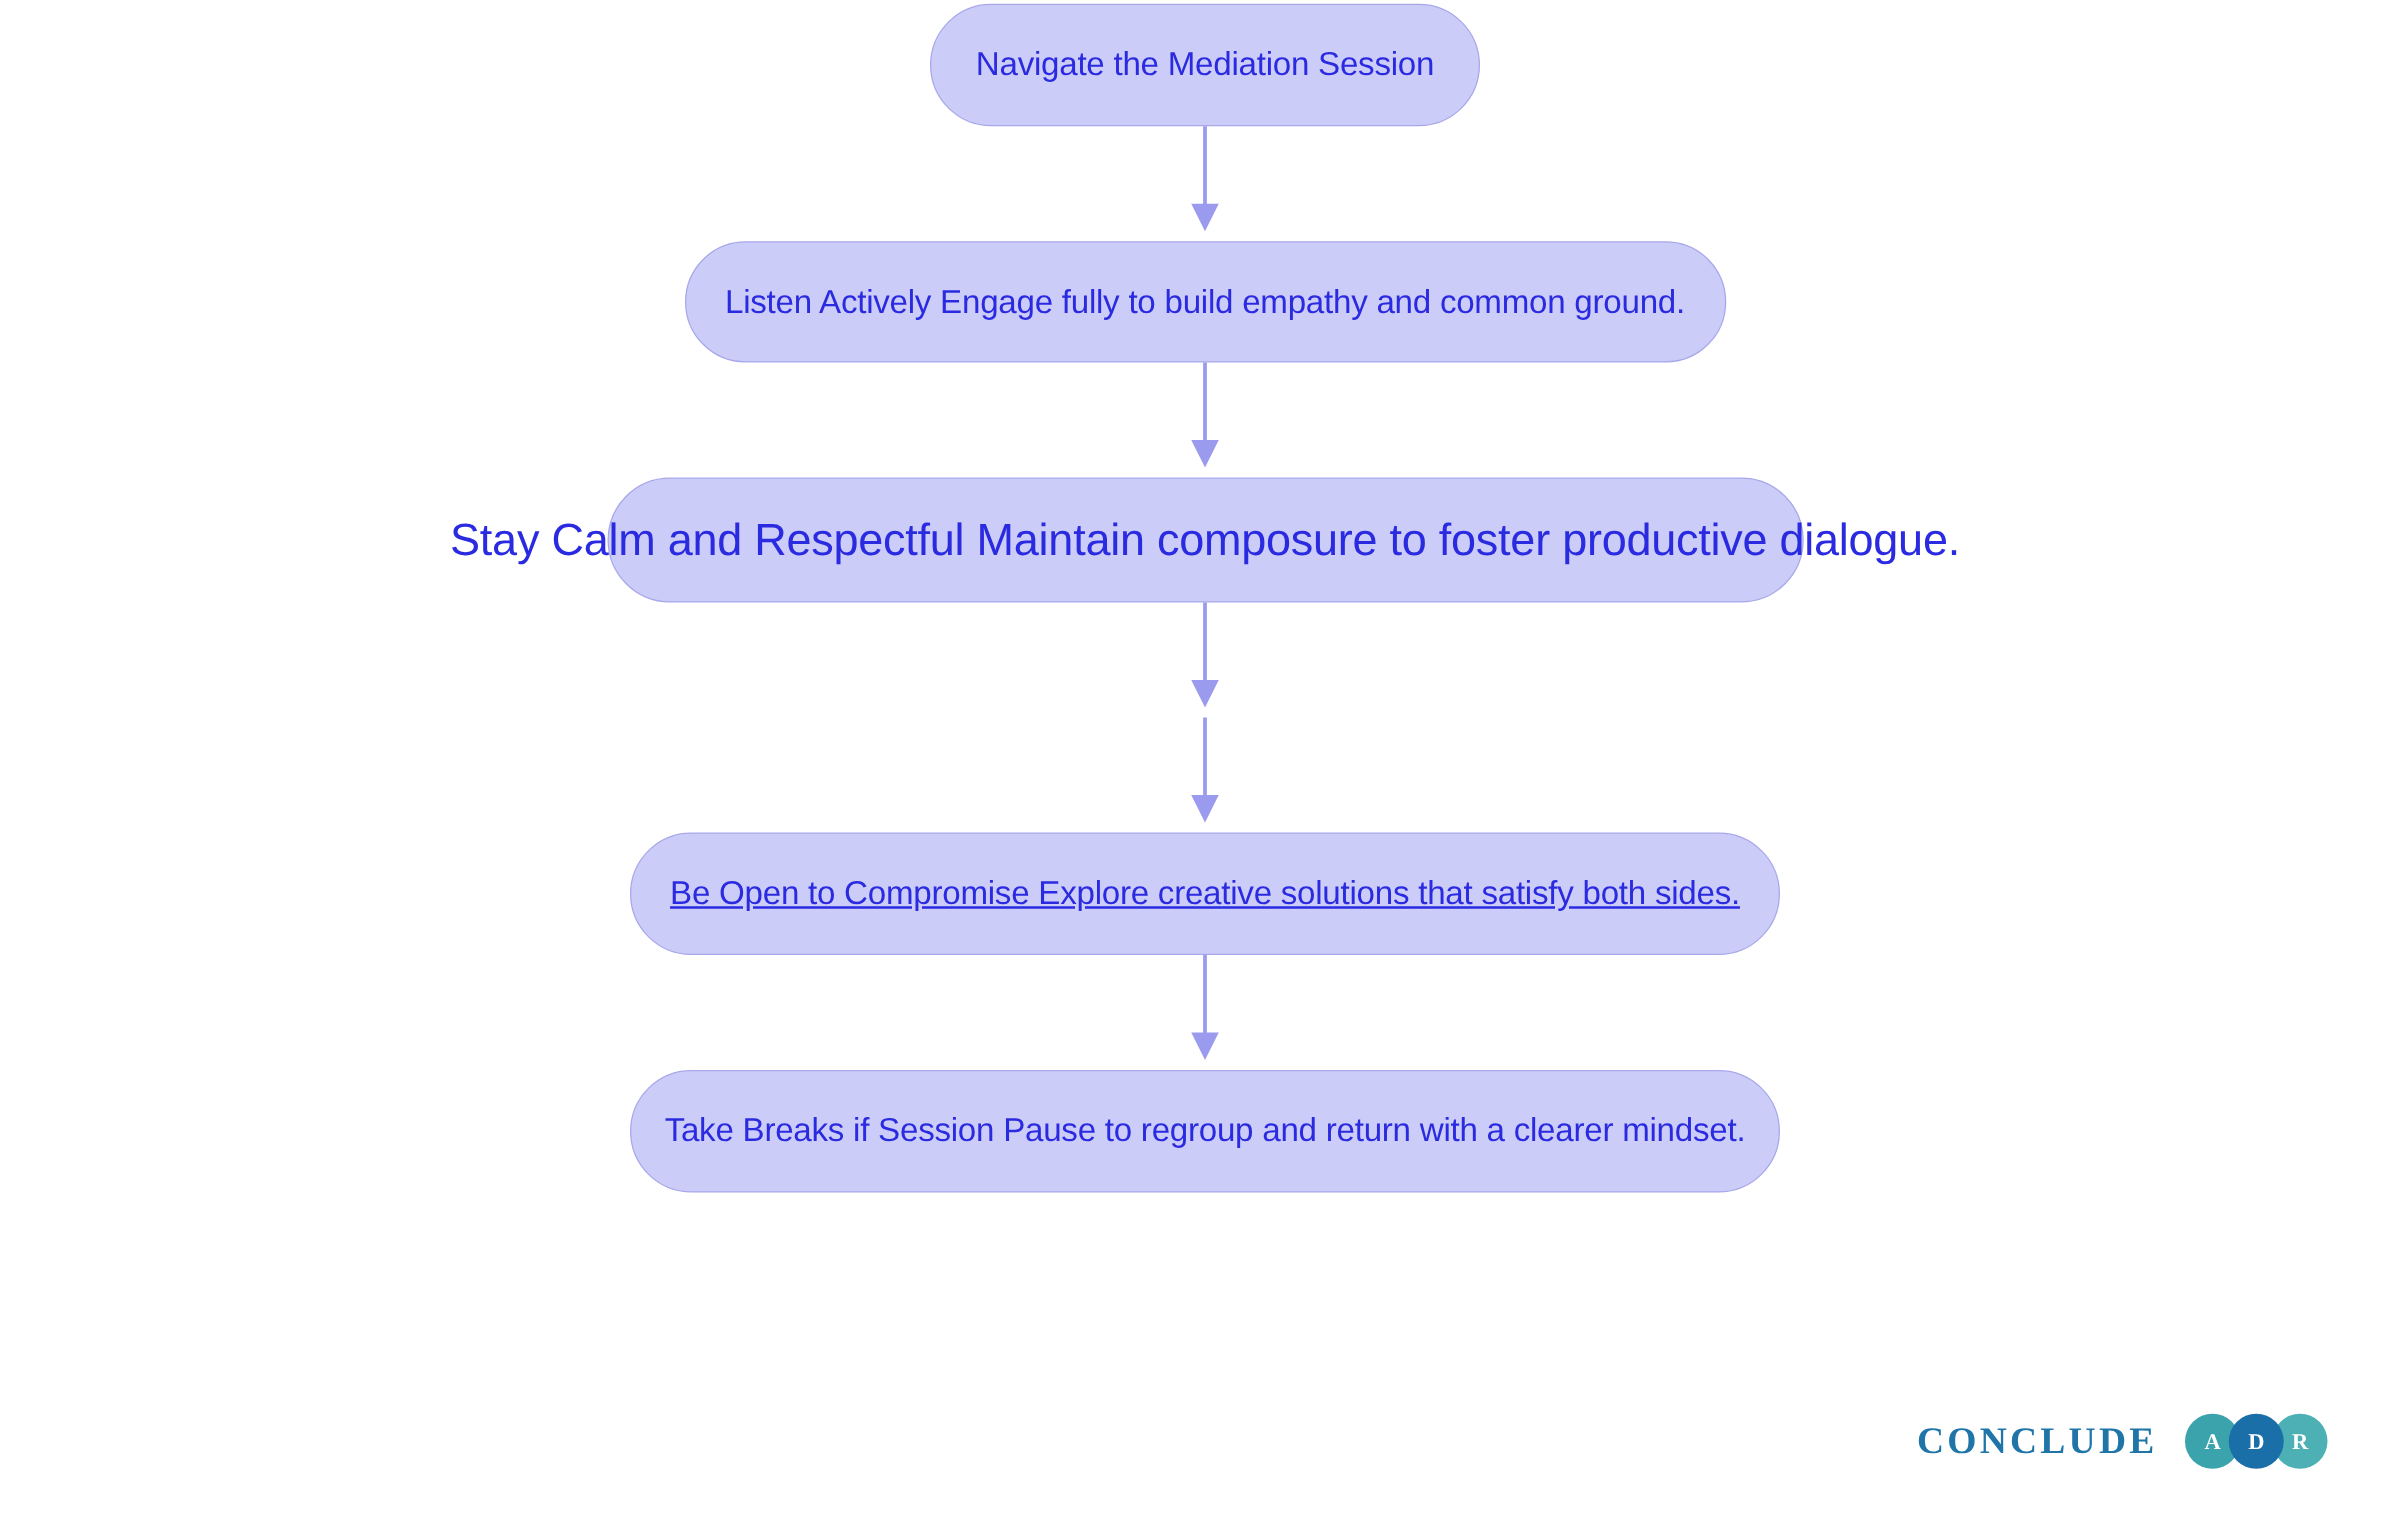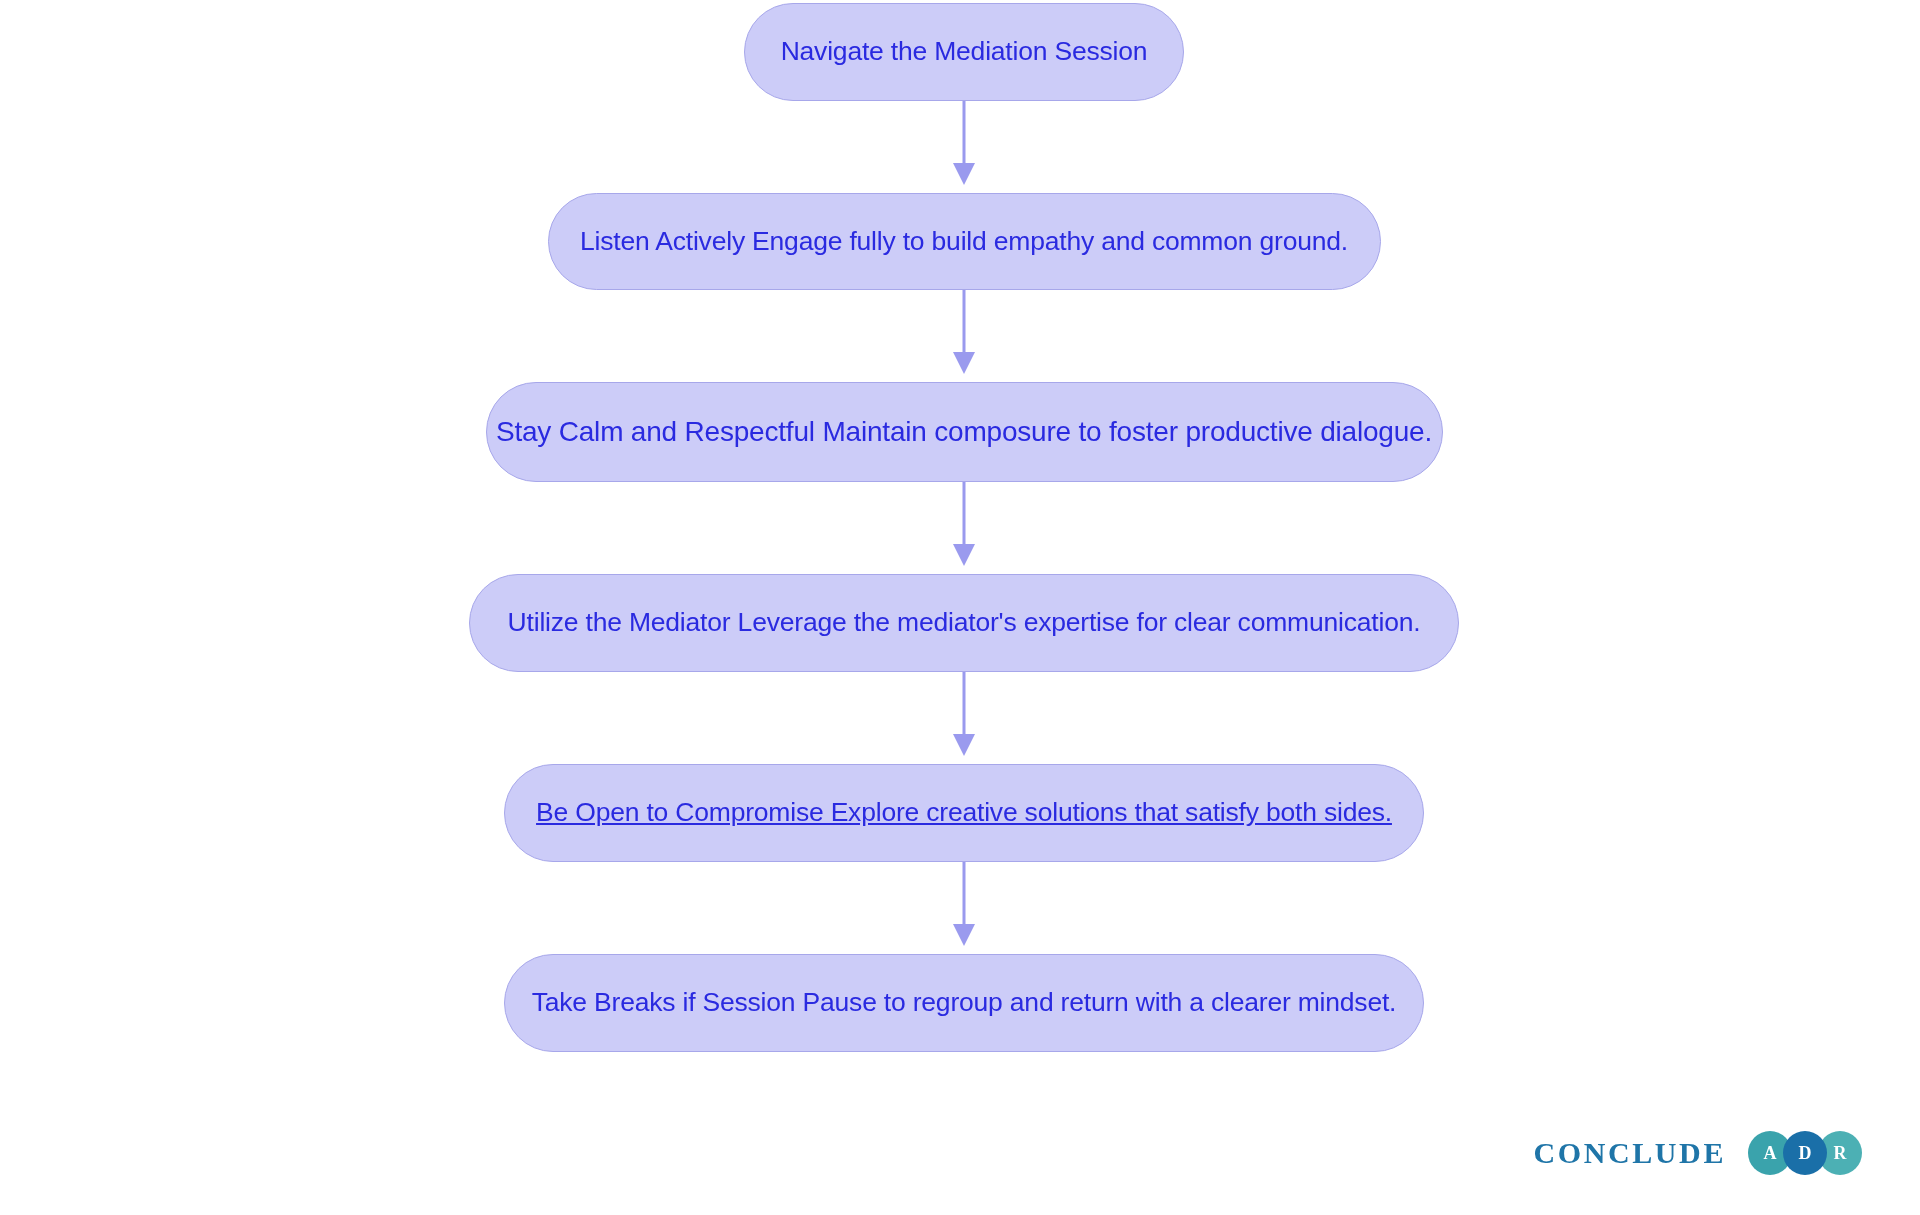--- a/index.html
+++ b/index.html
@@ -50,21 +50,21 @@
   }
 
   .node-label {
     line-height: 1.1;
     padding: 0 26px;
   }
 
   
   .node-1 { width: 440px;  height: 98px;  font-size: 26.5px; }
   .node-2 { width: 833px;  height: 97px;  font-size: 26.5px; }
-  .node-3 { width: 957px;  height: 100px; font-size: 28px; }
+  .node-3 { width: 957px;  height: 100px; font-size: 36px; }
   .node-4 { width: 990px;  height: 98px;  font-size: 26.5px; }
   .node-5 { width: 920px;  height: 98px;  font-size: 26.5px; text-decoration: underline; }
   .node-6 { width: 920px;  height: 98px;  font-size: 26.5px; }
 
   
   .connector {
     width: 40px;
     height: 92px;
     position: relative;
     flex: 0 0 auto;
@@ -155,23 +155,20 @@
 
     <div class="node node-3">
       <span class="node-label">Stay Calm and Respectful Maintain composure to foster productive dialogue.</span>
     </div>
 
     <div class="connector">
       <div class="stem"></div>
       <div class="head"></div>
     </div>
 
-    <div class="node node-4">
-      <span class="node-label">Utilize the Mediator Leverage the mediator's expertise for clear communication.</span>
-    </div>
 
     <div class="connector">
       <div class="stem"></div>
       <div class="head"></div>
     </div>
 
     <div class="node node-5">
       <span class="node-label">Be Open to Compromise Explore creative solutions that satisfy both sides.</span>
     </div>
 

